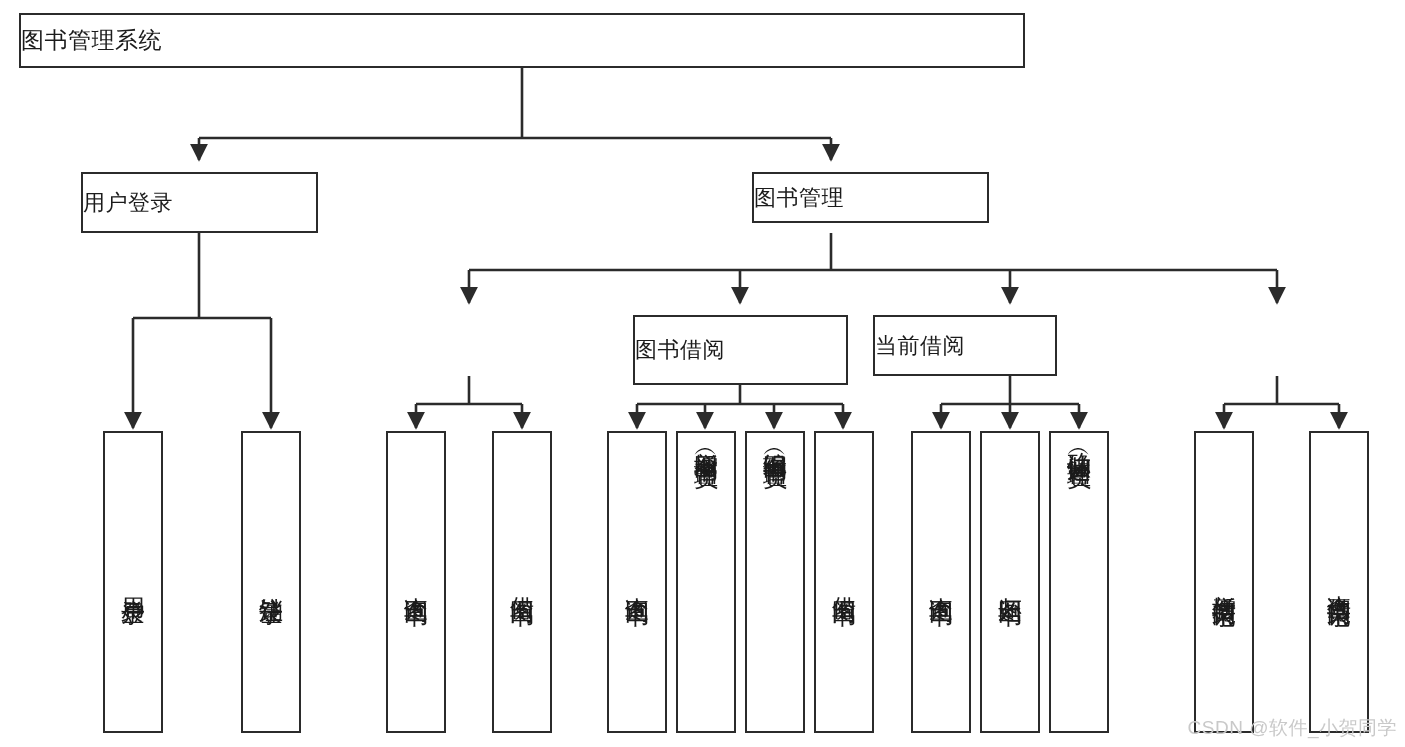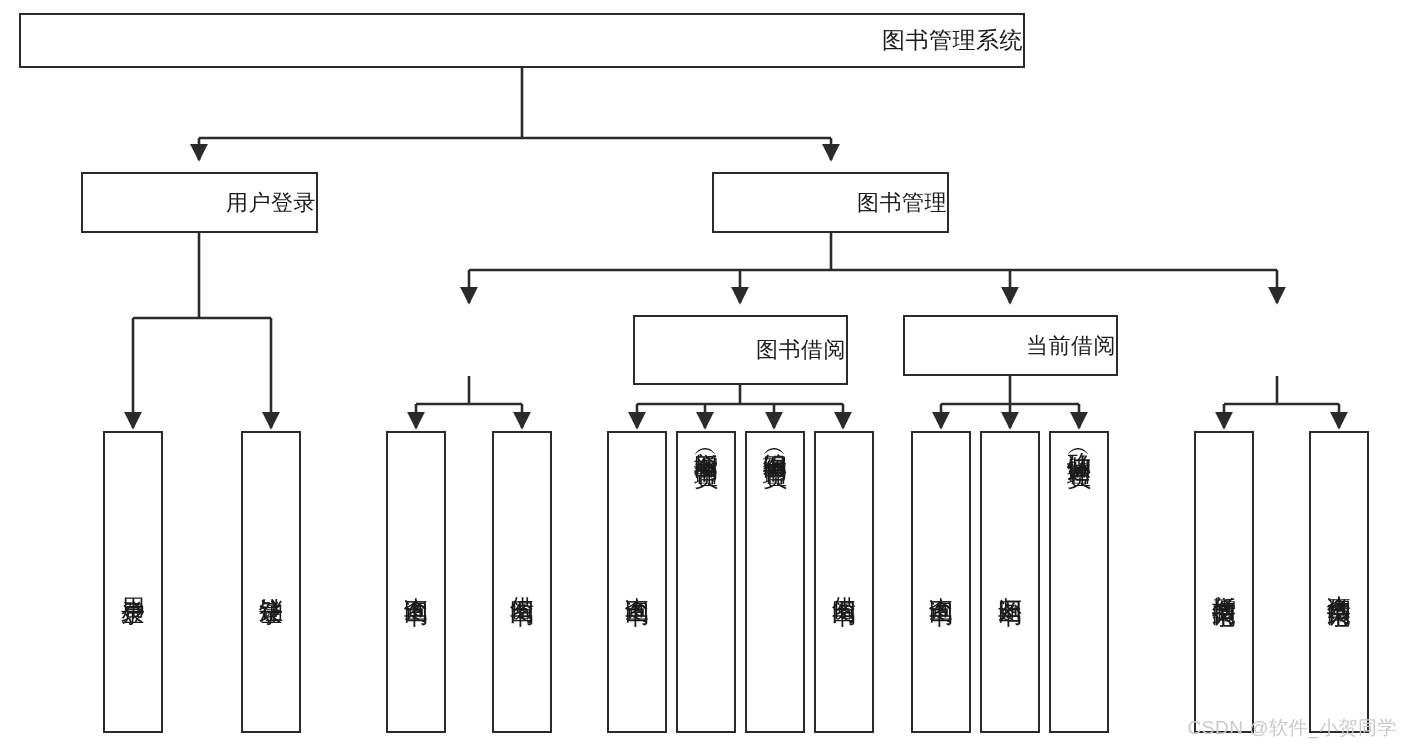--- a/index.html
+++ b/index.html
@@ -27,21 +27,21 @@
     height: 747px;
     pointer-events: none;
   }
   .node {
     position: absolute;
     box-sizing: border-box;
     background: #ffffff;
     border: 2.5px solid #2b2b2b;
     display: flex;
     align-items: center;
-    justify-content: flex-end;
+    justify-content: flex-start;
     color: #1b1b1b;
   }
   .node.h {
     
   }
   .node.h .label {
     font-size: 22px;
     letter-spacing: 0.5px;
     line-height: 1;
     white-space: nowrap;
@@ -132,30 +132,30 @@
   </svg>
 
   <div class="node h root" style="left:19px; top:13px; width:1006px; height:55px;">
     <span class="label">图书管理系统</span>
   </div>
 
   <div class="node h" style="left:81px; top:172px; width:237px; height:61px;">
     <span class="label">用户登录</span>
   </div>
 
-  <div class="node h" style="left:712px; top:172px; width:237px; height:61px;padding-left:38px;">
+  <div class="node h" style="left:752px; top:172px; width:237px; height:51px;">
     <span class="label">图书管理</span>
   </div>
 
 
   <div class="node h" style="left:633px; top:315px; width:215px; height:70px;">
     <span class="label">图书借阅</span>
   </div>
 
-  <div class="node h" style="left:903px; top:315px; width:215px; height:61px;">
+  <div class="node h" style="left:873px; top:315px; width:184px; height:61px;">
     <span class="label">当前借阅</span>
   </div>
 
 
   <div class="node v mid" style="left:103px; top:431px; width:60px; height:302px;">
     <span class="label">用户登录</span>
   </div>
 
   <div class="node v mid" style="left:241px; top:431px; width:60px; height:302px;">
     <span class="label">注销登录</span>

